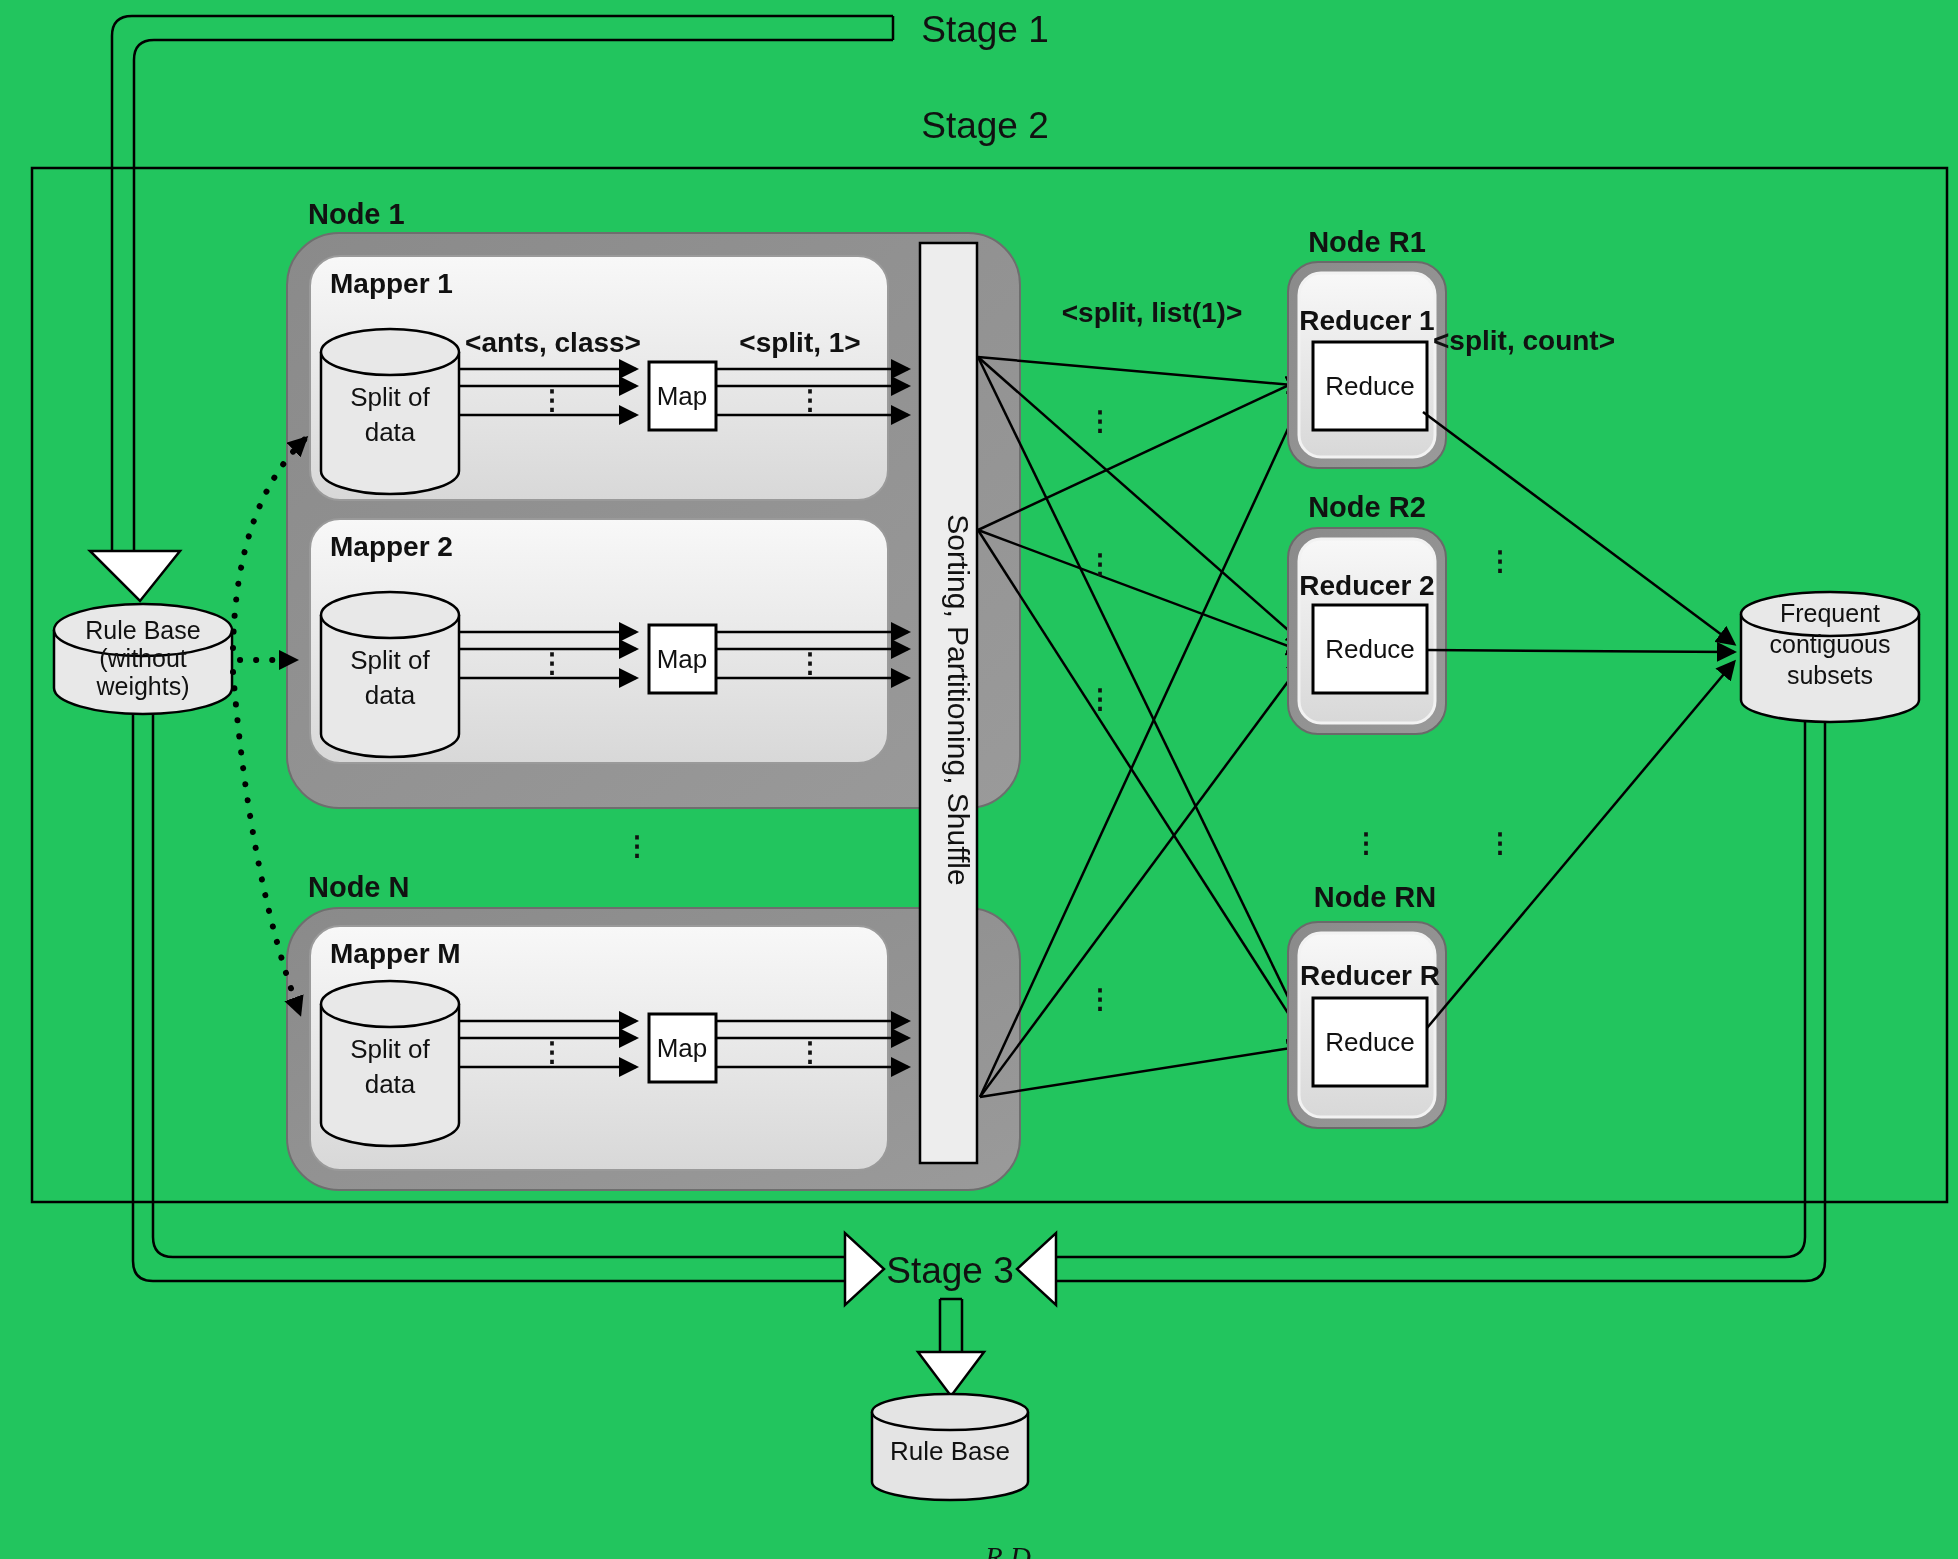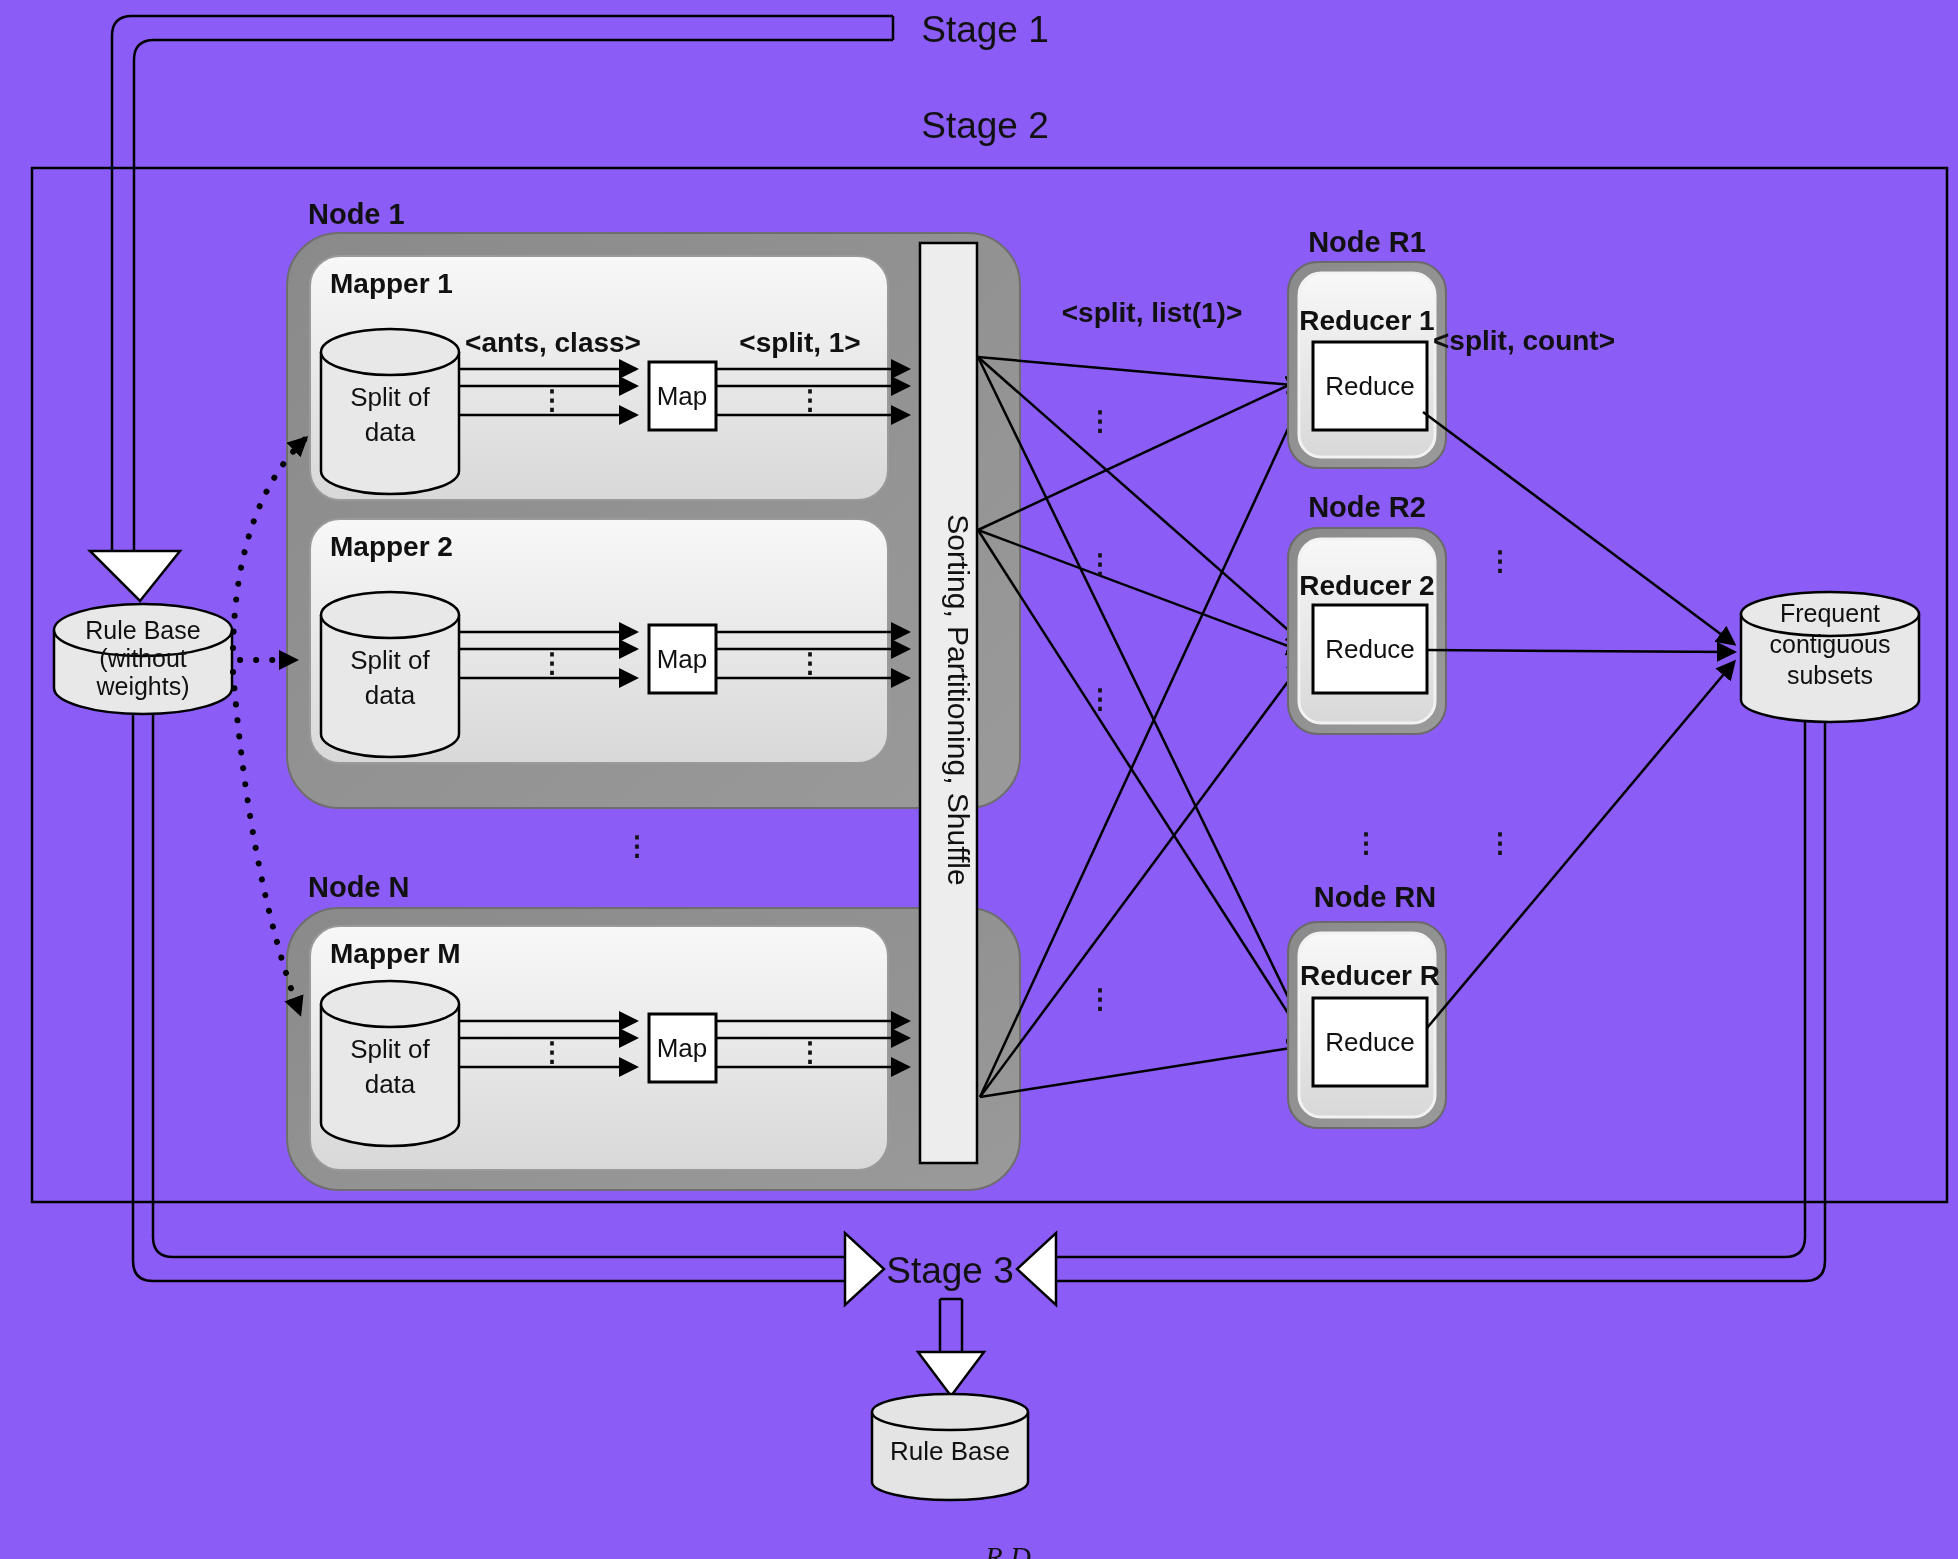--- a/index.html
+++ b/index.html
@@ -1,16 +1,16 @@
 <!DOCTYPE html>
 <html><head>
 <meta charset="utf-8">
 <style>
   html,body{margin:0;padding:0;background:#ffffff;}
-  .stage{position:relative;width:1958px;height:1559px;background:#8b5cf6;overflow:hidden;
+  .stage{position:relative;width:1958px;height:1559px;background:#22c55e;overflow:hidden;
          font-family:"Liberation Sans", sans-serif;}
   svg{position:absolute;left:0;top:0;}
   text{fill:#111;}
   .fs-stage{font-size:37px;font-weight:400;}
   .fs-nodelabel{font-size:29px;font-weight:700;}
   .fs-title{font-size:28px;font-weight:700;}
   .fs-kv{font-size:28px;font-weight:700;}
   .fs-plain{font-size:26px;font-weight:400;}
   .fs-cyl{font-size:25px;font-weight:400;}
   .fs-bar{font-size:30px;font-weight:400;}

